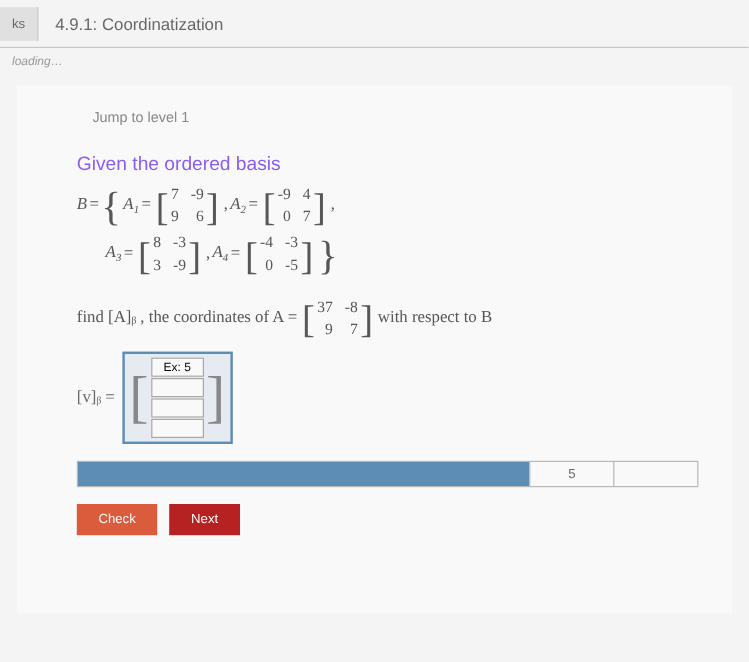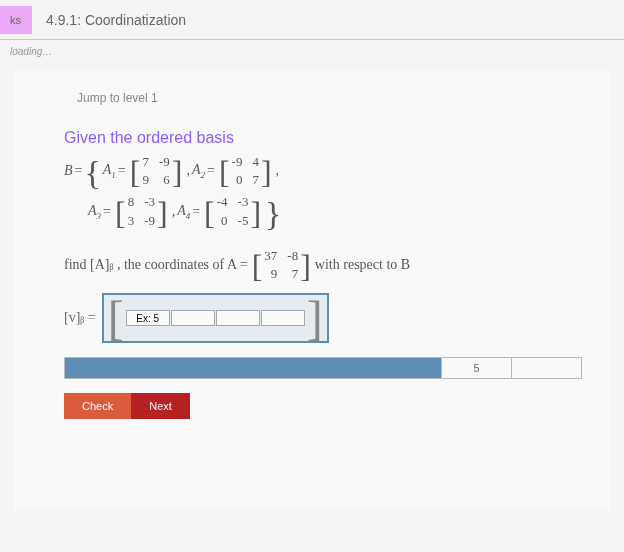--- a/index.html
+++ b/index.html
@@ -13,21 +13,21 @@
     filter: blur(0.4px) contrast(0.95);
   }
   .header {
     display: flex;
     align-items: center;
     background: #fafafa;
     border-bottom: 1px solid #ccc;
     height: 40px;
   }
   .tab {
-    background: #f0abfc;
+    background: #e5e5e5;
     padding: 8px 10px;
     font-size: 11px;
     color: #666;
     border-right: 1px solid #ccc;
   }
   .breadcrumb {
     padding: 8px 14px;
     font-size: 14px;
     color: #666;
     font-weight: 500;
@@ -97,21 +97,21 @@
     align-items: center;
     padding: 3px 4px;
   }
   .vec-bracket {
     font-size: 48px;
     line-height: 40px;
     color: #888;
     font-family: serif;
   }
   .vec-inputs {
-    display: flex; flex-direction: row; gap: 1px; padding: 0 2px;
+    display: flex; flex-direction: column; gap: 1px; padding: 0 2px;
   }
   .vec-inputs input {
     width: 44px;
     height: 16px;
     font-size: 10px;
     border: 1px solid #aaa;
     background: #fff;
     text-align: center;
     padding: 0;
   }
@@ -128,21 +128,21 @@
   }
   .progress-cell {
     width: 70px;
     border-left: 1px solid #bbb;
     display: flex;
     align-items: center;
     justify-content: center;
     font-size: 11px;
     color: #666;
   }
-  .buttons { display: flex; }
+  .buttons { display: flex; gap: 10px; }
   .btn {
     padding: 7px 18px;
     font-size: 11px;
     color: #fff;
     border: none;
     cursor: pointer;
   }
   .btn-check { background: #e05a3a; }
   .btn-next { background: #b91c1c; position: relative; }
 </style>

